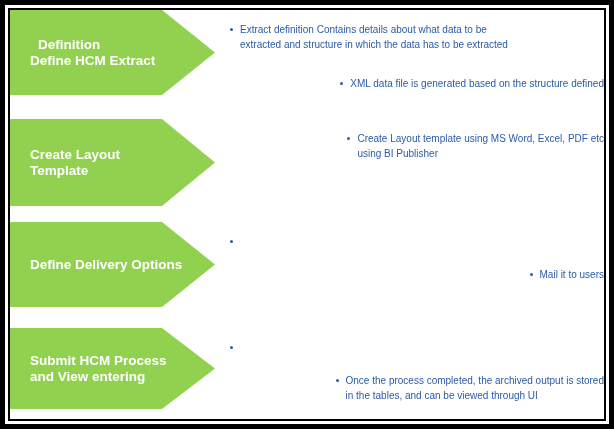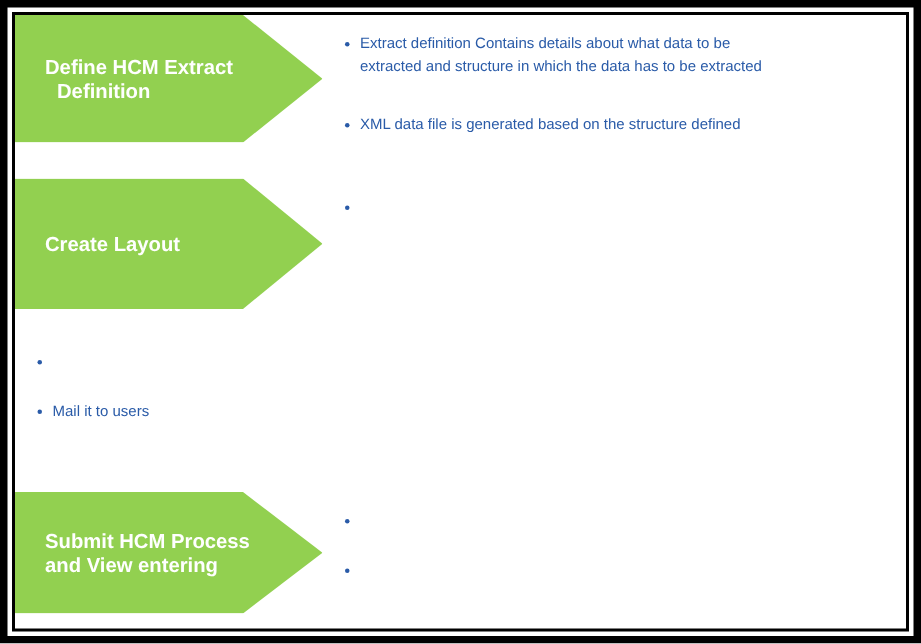--- a/index.html
+++ b/index.html
@@ -57,21 +57,21 @@
   .arrow-line.indent { margin-left: 8px; }
   .bullets {
     flex: 1 1 auto;
     padding: 12px 0 0 15px;
   }
   .bullet {
     display: flex;
     align-items: flex-start;
     margin-bottom: 24px;
   }
-  .bullet:last-child { margin-bottom: 0; }
+  .bullet:last-child { margin-bottom: 0; justify-content: flex-end; }
   .bullet-dot {
     flex: 0 0 auto;
     width: 3px;
     height: 3px;
     border-radius: 50%;
     background: var(--bullet-text);
     margin: 6px 7px 0 0;
   }
   .bullet-text {
     color: var(--bullet-text);
@@ -82,22 +82,22 @@
 </style>
 </head>
 <body>
 
 <div class="frame">
   <div class="frame-inner">
     <div class="steps">
 
       <div class="step">
         <div class="arrow">
+          <span class="arrow-line indent">Definition</span>
           <span class="arrow-line">Define HCM Extract</span>
-          <span class="arrow-line indent">Definition</span>
         </div>
         <div class="bullets">
           <div class="bullet">
             <span class="bullet-dot"></span>
             <span class="bullet-text">
               <span class="ln">Extract definition Contains details about what data to be</span>
               <span class="ln">extracted and structure in which the data has to be extracted</span>
             </span>
           </div>
           <div class="bullet">
@@ -105,29 +105,37 @@
             <span class="bullet-text">
               <span class="ln">XML data file is generated based on the structure defined</span>
             </span>
           </div>
         </div>
       </div>
 
       <div class="step">
         <div class="arrow">
           <span class="arrow-line">Create Layout</span>
+          <span class="arrow-line">Template</span>
         </div>
         <div class="bullets">
           <div class="bullet">
             <span class="bullet-dot"></span>
+            <span class="bullet-text">
+              <span class="ln">Create Layout template using MS Word, Excel, PDF etc</span>
+              <span class="ln">using BI Publisher</span>
+            </span>
           </div>
         </div>
       </div>
 
       <div class="step">
+        <div class="arrow">
+          <span class="arrow-line">Define Delivery Options</span>
+        </div>
         <div class="bullets">
           <div class="bullet">
             <span class="bullet-dot"></span>
           </div>
           <div class="bullet">
             <span class="bullet-dot"></span>
             <span class="bullet-text">
               <span class="ln">Mail it to users</span>
             </span>
           </div>
@@ -138,19 +146,23 @@
         <div class="arrow">
           <span class="arrow-line">Submit HCM Process</span>
           <span class="arrow-line">and View entering</span>
         </div>
         <div class="bullets">
           <div class="bullet">
             <span class="bullet-dot"></span>
           </div>
           <div class="bullet">
             <span class="bullet-dot"></span>
+            <span class="bullet-text">
+              <span class="ln">Once the process completed, the archived output is stored</span>
+              <span class="ln">in the tables, and can be viewed through UI</span>
+            </span>
           </div>
         </div>
       </div>
 
     </div>
   </div>
 </div>
 
 </body></html>

